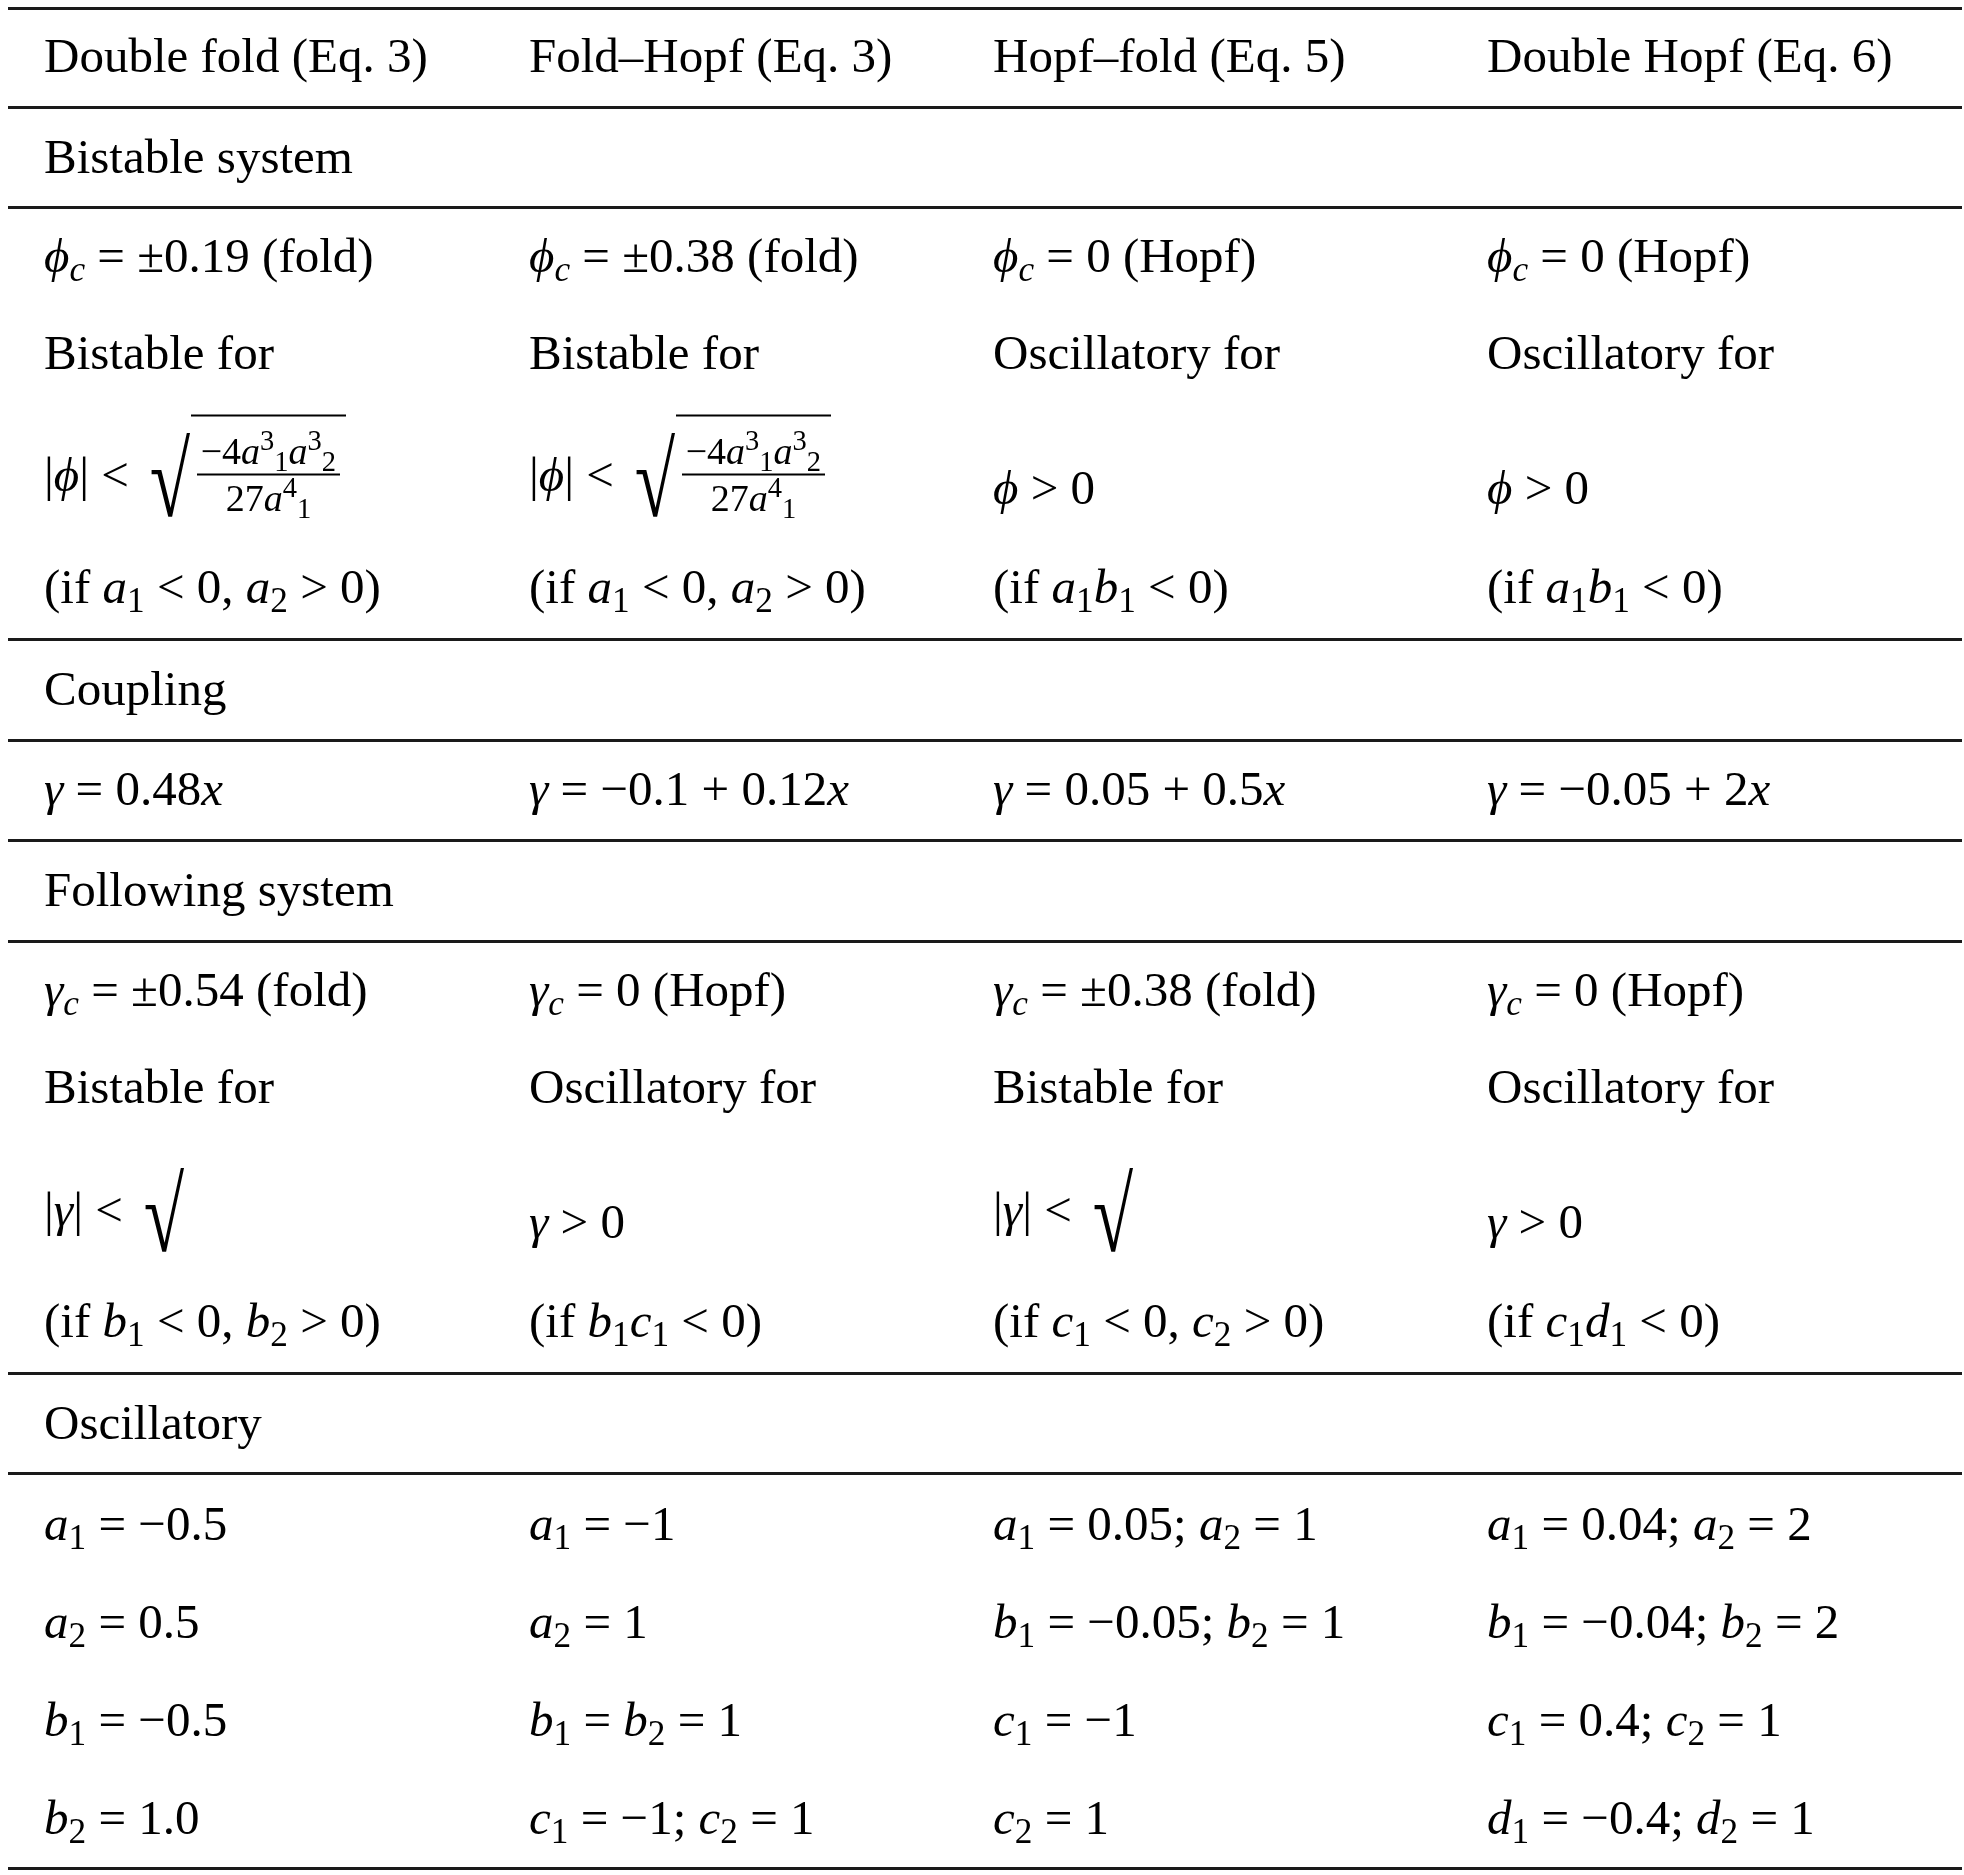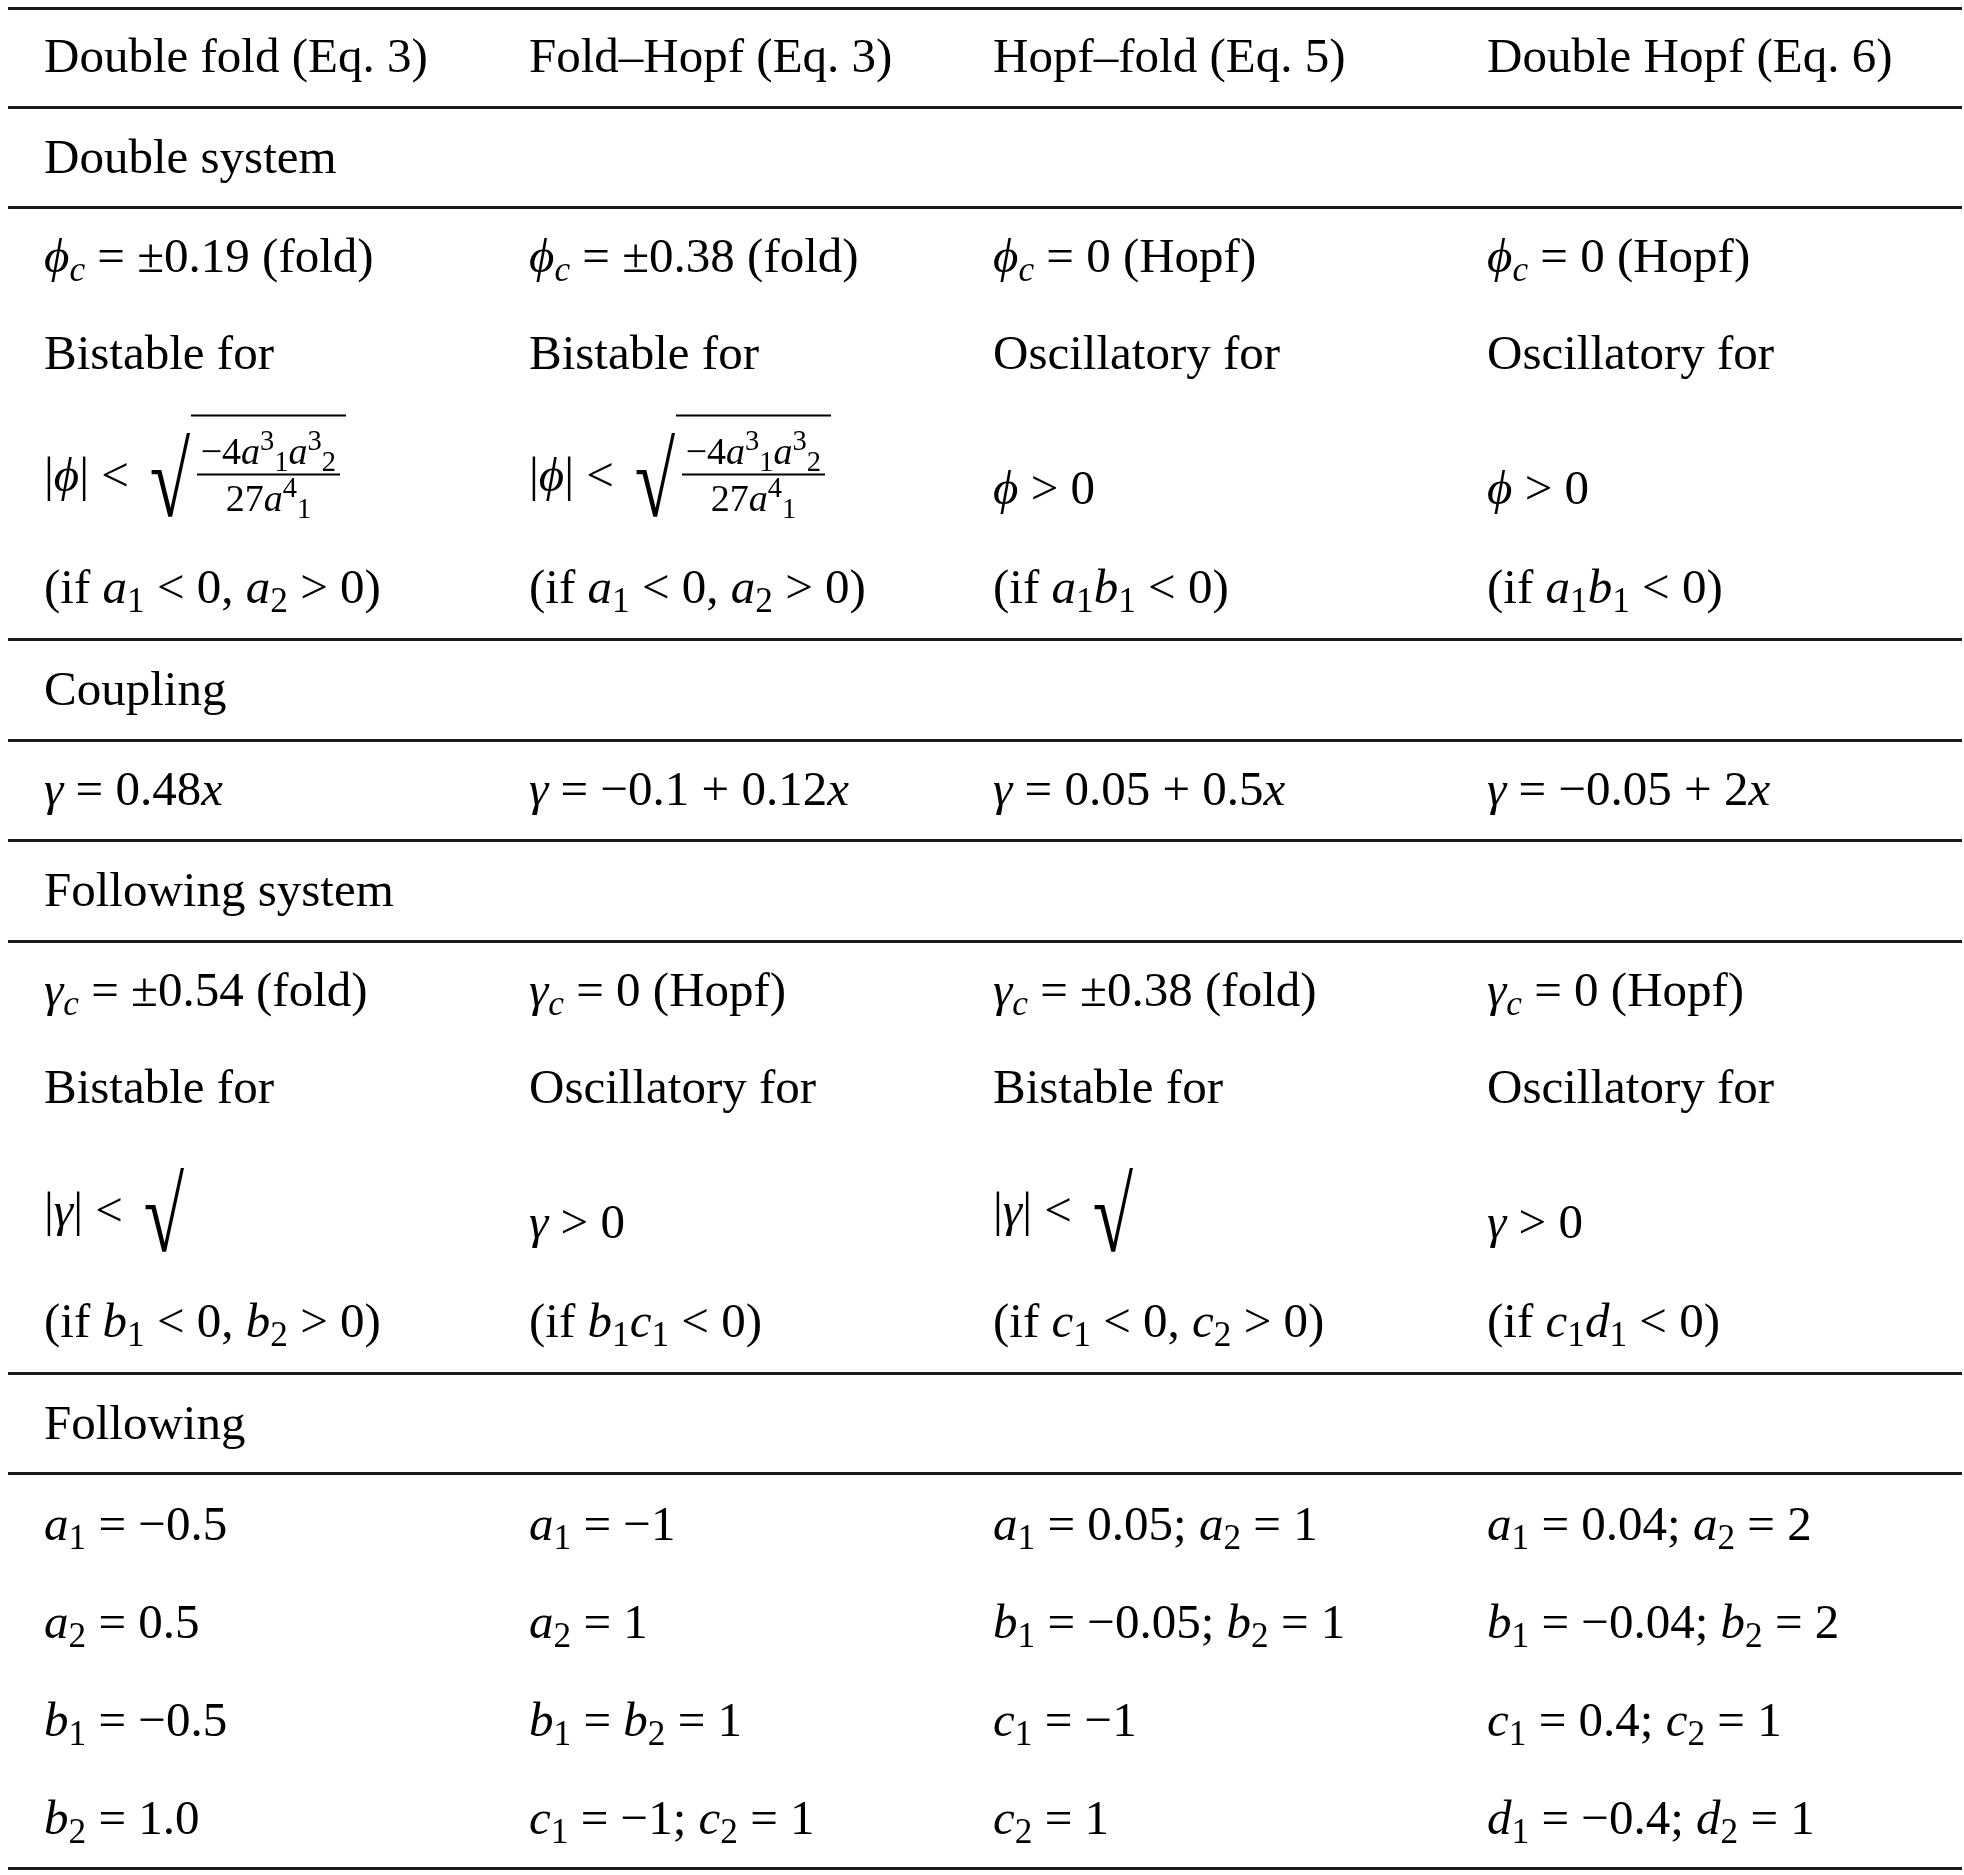--- a/index.html
+++ b/index.html
@@ -39,21 +39,21 @@
 <div class="rule" style="top:940px"></div>
 <div class="rule" style="top:1372px"></div>
 <div class="rule" style="top:1472px"></div>
 <div class="rule" style="top:1867px"></div>
 
 <div class="cell c1" style="top:55px">Double fold (Eq. 3)</div>
 <div class="cell c2" style="top:55px">Fold–Hopf (Eq. 3)</div>
 <div class="cell c3" style="top:55px">Hopf–fold (Eq. 5)</div>
 <div class="cell c4" style="top:55px">Double Hopf (Eq. 6)</div>
 
-<div class="cell c1" style="top:156px">Double system</div>
+<div class="cell c1" style="top:156px">Bistable system</div>
 
 <div class="cell c1 math" style="top:255px"><i>ϕ</i><sub><i>c</i></sub> = ±0.19 (fold)</div>
 <div class="cell c2 math" style="top:255px"><i>ϕ</i><sub><i>c</i></sub> = ±0.38 (fold)</div>
 <div class="cell c3 math" style="top:255px"><i>ϕ</i><sub><i>c</i></sub> = 0 (Hopf)</div>
 <div class="cell c4 math" style="top:255px"><i>ϕ</i><sub><i>c</i></sub> = 0 (Hopf)</div>
 
 <div class="cell c1" style="top:352px">Bistable for</div>
 <div class="cell c2" style="top:352px">Bistable for</div>
 <div class="cell c3" style="top:352px">Oscillatory for</div>
 <div class="cell c4" style="top:352px">Oscillatory for</div>
@@ -114,21 +114,21 @@
       <span class="radical">√</span>
     </span>
 </div>
 <div class="cell c4 math" style="top:1221px"><i>γ</i> &gt; 0</div>
 
 <div class="cell c1 math" style="top:1320px">(if <i>b</i><sub>1</sub> &lt; 0, <i>b</i><sub>2</sub> &gt; 0)</div>
 <div class="cell c2 math" style="top:1320px">(if <i>b</i><sub>1</sub><i>c</i><sub>1</sub> &lt; 0)</div>
 <div class="cell c3 math" style="top:1320px">(if <i>c</i><sub>1</sub> &lt; 0, <i>c</i><sub>2</sub> &gt; 0)</div>
 <div class="cell c4 math" style="top:1320px">(if <i>c</i><sub>1</sub><i>d</i><sub>1</sub> &lt; 0)</div>
 
-<div class="cell c1" style="top:1422px">Following</div>
+<div class="cell c1" style="top:1422px">Oscillatory</div>
 
 <div class="cell c1 math" style="top:1523px"><i>a</i><sub>1</sub> = −0.5</div>
 <div class="cell c2 math" style="top:1523px"><i>a</i><sub>1</sub> = −1</div>
 <div class="cell c3 math" style="top:1523px"><i>a</i><sub>1</sub> = 0.05; <i>a</i><sub>2</sub> = 1</div>
 <div class="cell c4 math" style="top:1523px"><i>a</i><sub>1</sub> = 0.04; <i>a</i><sub>2</sub> = 2</div>
 
 <div class="cell c1 math" style="top:1621px"><i>a</i><sub>2</sub> = 0.5</div>
 <div class="cell c2 math" style="top:1621px"><i>a</i><sub>2</sub> = 1</div>
 <div class="cell c3 math" style="top:1621px"><i>b</i><sub>1</sub> = −0.05; <i>b</i><sub>2</sub> = 1</div>
 <div class="cell c4 math" style="top:1621px"><i>b</i><sub>1</sub> = −0.04; <i>b</i><sub>2</sub> = 2</div>

